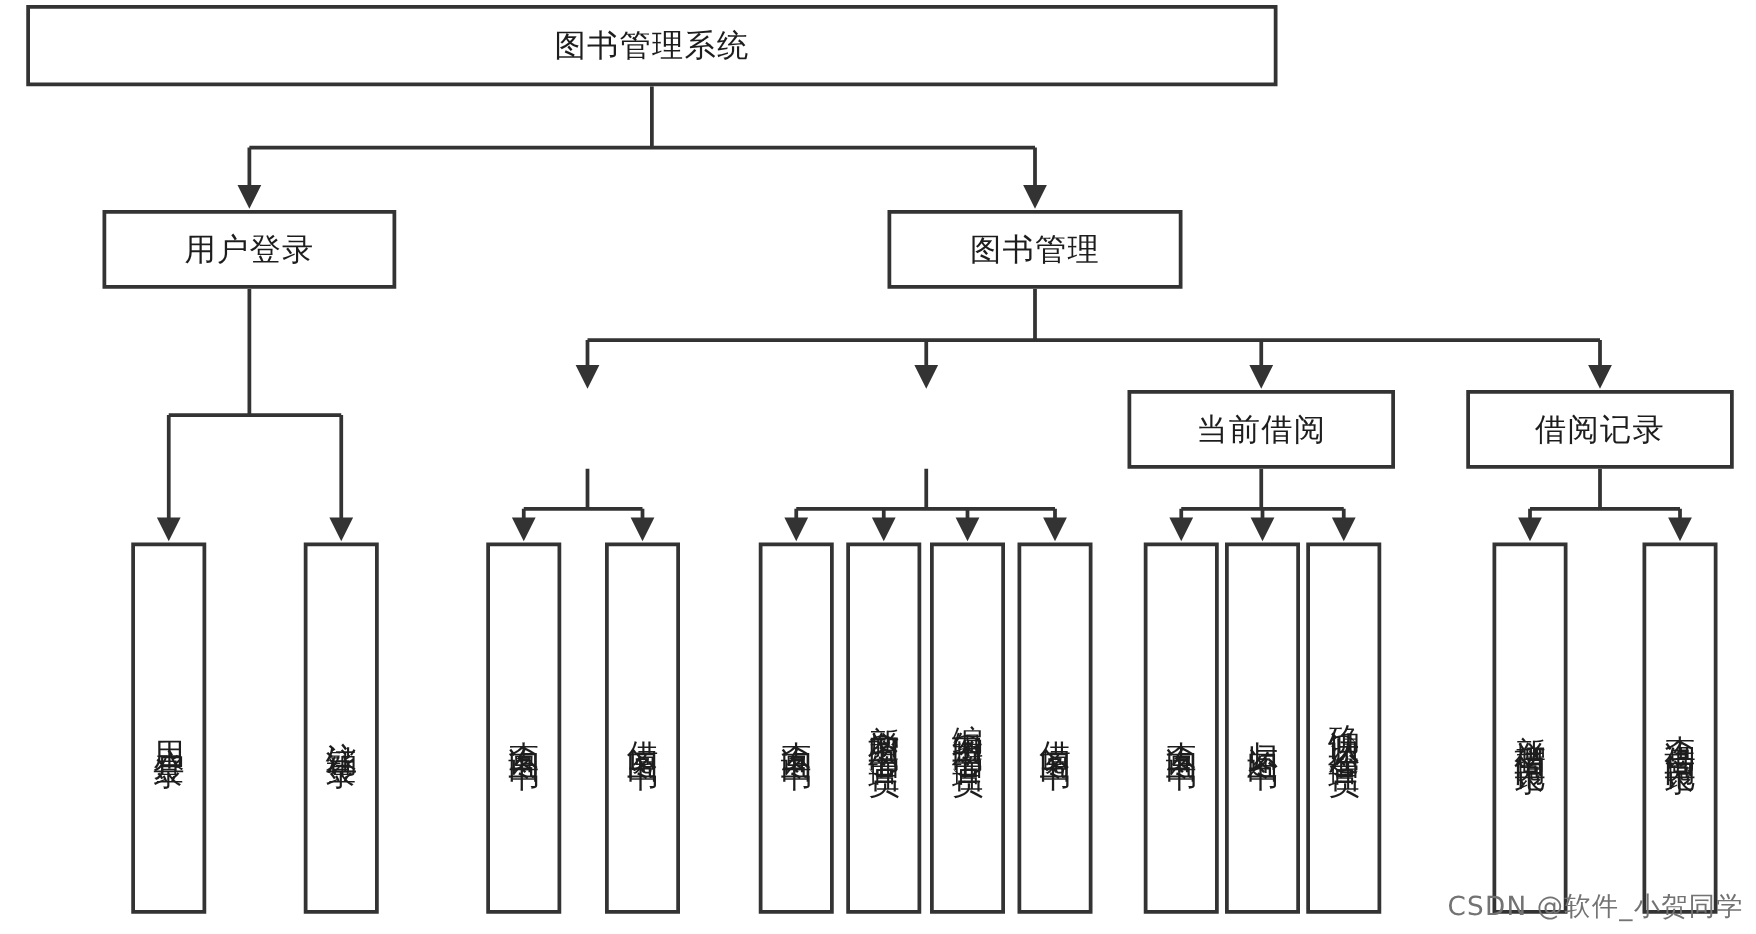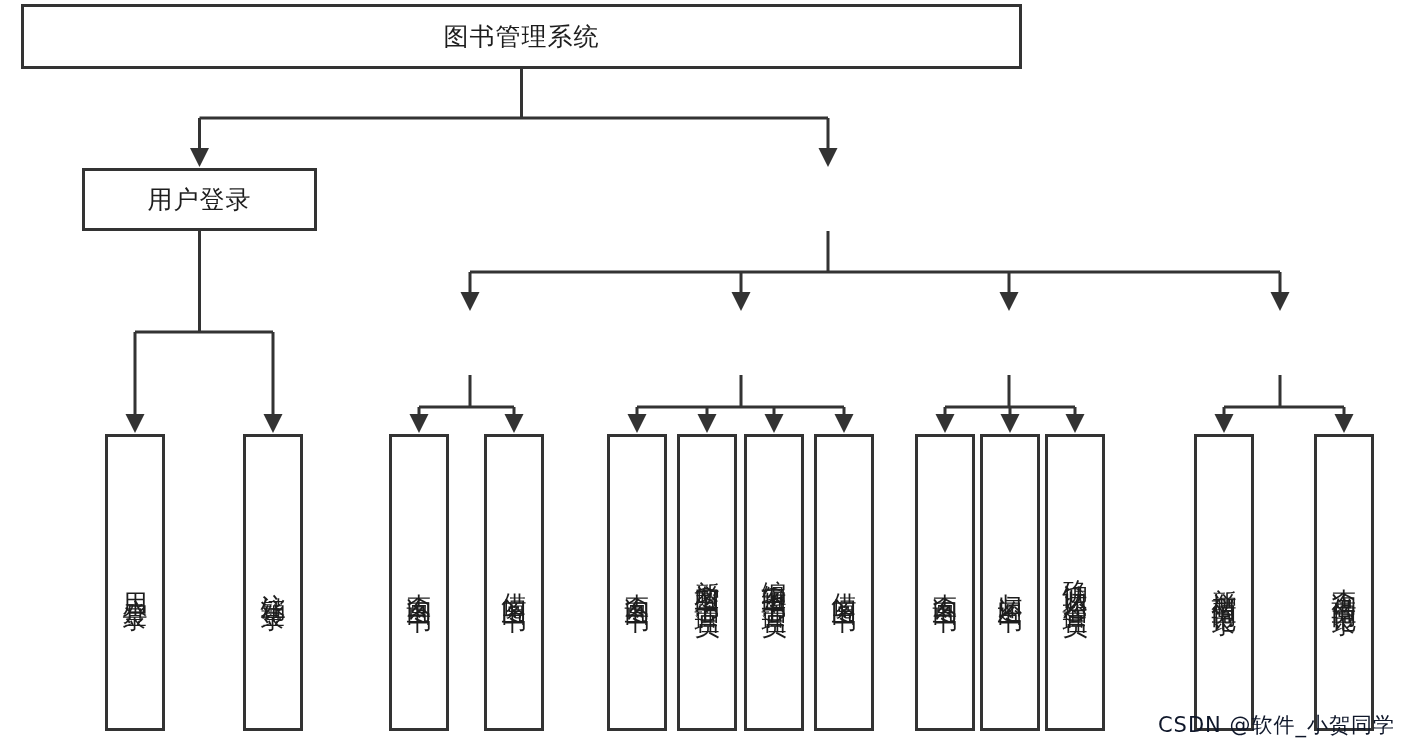--- a/index.html
+++ b/index.html
@@ -13,21 +13,21 @@
     box-sizing:border-box;display:flex;align-items:center;justify-content:center;
     color:#1d1d1d;
   }
   .box-h{font-size:25px;letter-spacing:1px;white-space:nowrap;}
   .box-v span{
     writing-mode:vertical-rl;text-orientation:mixed;
     font-size:25px;letter-spacing:5px;line-height:1;
   }
   .wm{
     position:absolute;top:711px;right:10px;z-index:5;
-    font-size:21px;color:#0f172a;letter-spacing:1px;white-space:nowrap;
+    font-size:21px;color:#737373;letter-spacing:1px;white-space:nowrap;
   }
   .lines{stroke:#333333;stroke-width:3;fill:none;}
   .heads{fill:#333333;stroke:none;}
 </style>
 </head>
 <body>
 
 <div id="canvas">
 
   <svg id="connector-svg" viewBox="0 0 1405 747" xmlns="http://www.w3.org/2000/svg">
@@ -87,21 +87,30 @@
       M1334.5 414 L1353.5 414 L1344 433 Z"></path>
   </svg>
 
   <div class="box box-h" style="left:21px;top:4px;width:1001px;height:65px">
     <span>图书管理系统</span>
   </div>
 
   <div class="box box-h" style="left:82px;top:168px;width:235px;height:63px">
     <span>用户登录</span>
   </div>
+  <div class="box box-h" style="left:710px;top:168px;width:236px;height:63px">
+    <span>图书管理</span>
+  </div>
 
+  <div class="box box-h" style="left:902px;top:312px;width:214px;height:63px">
+    <span>当前借阅</span>
+  </div>
+  <div class="box box-h" style="left:1173px;top:312px;width:214px;height:63px">
+    <span>借阅记录</span>
+  </div>
 
   <div class="box box-v" style="left:105px;top:434px;width:60px;height:297px">
     <span>用户登录</span>
   </div>
   <div class="box box-v" style="left:243px;top:434px;width:60px;height:297px">
     <span>注销登录</span>
   </div>
 
   <div class="box box-v" style="left:389px;top:434px;width:60px;height:297px">
     <span>查询图书</span>

